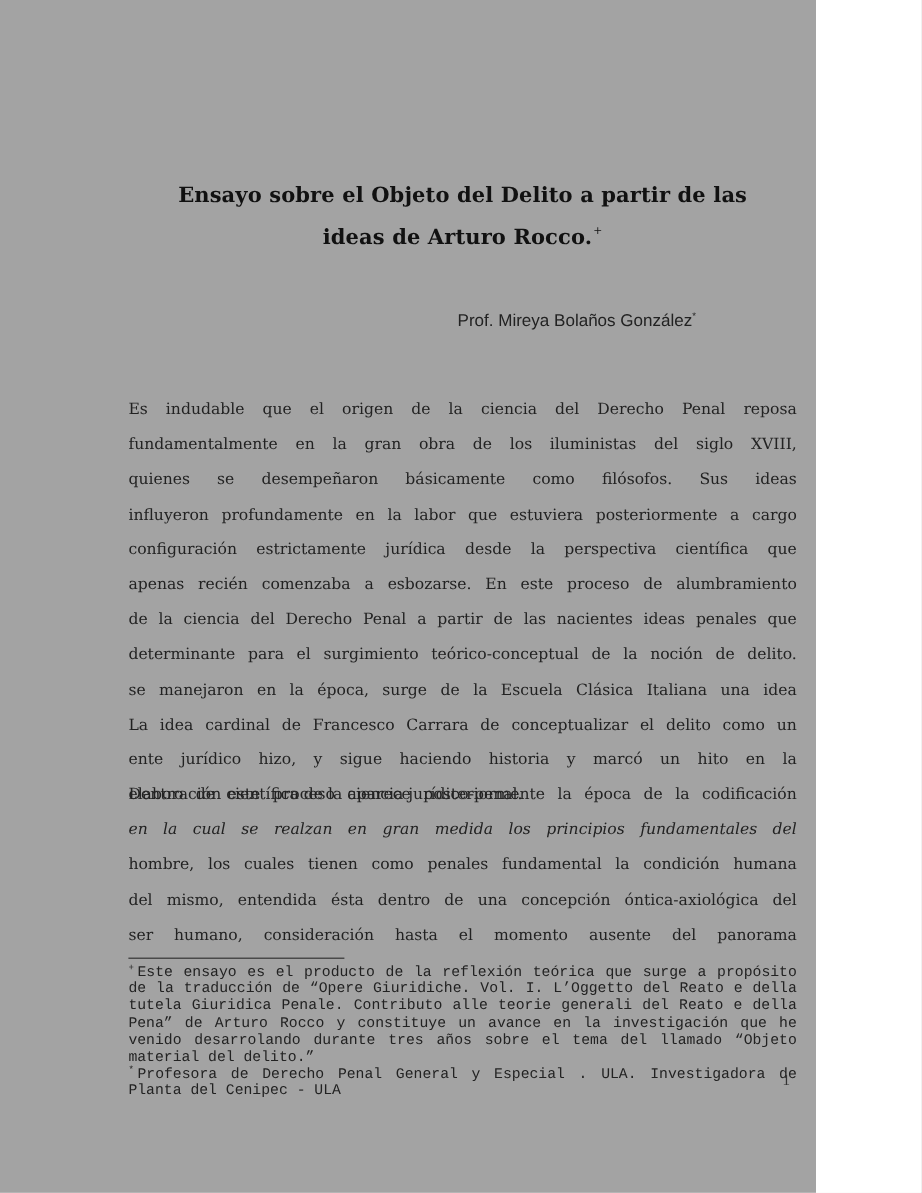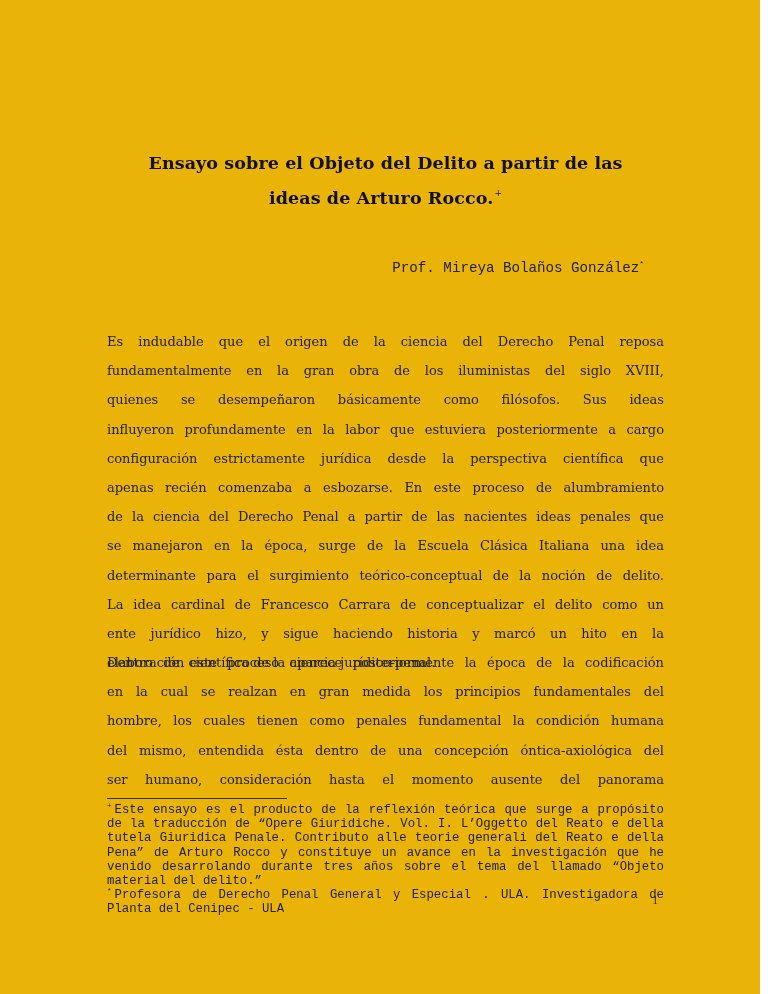--- a/index.html
+++ b/index.html
@@ -10,23 +10,23 @@
     body {
       width: 768px;
       height: 994px;
       position: relative;
       overflow: hidden;
       color: #1a1a1a;
     }
     .page {
       position: absolute;
       left: 0; top: 0;
-      width: 760px;
+      width: 680px;
       height: 994px;
-      background: #eab308;
+      background: #a3a3a3;
     }
     .title {
       position: absolute;
       left: 107px;
       top: 146px;
       width: 557px;
       text-align: center;
       font-family: "DejaVu Serif", serif;
       font-weight: bold;
       font-size: 17.5px;
@@ -38,23 +38,23 @@
     .title .line { display: block; }
     sup.fn-mark {
       font-size: 9px;
       font-weight: normal;
       vertical-align: 8px;
       line-height: 0;
       margin-left: 1px;
     }
     .author {
       position: absolute;
-      right: 116px;
+      right: 100px;
       top: 260px;
-      font-family: Liberation Mono, monospace;
+      font-family: Liberation Sans, sans-serif;
       font-size: 14.2px;
       color: #222;
       white-space: nowrap;
     }
     .author sup {
       font-size: 8px;
       vertical-align: 6px;
       line-height: 0;
     }
     .body-text {
@@ -132,30 +132,30 @@
   </div>
 
   <div class="body-text p1">
     <span class="ln" style="white-space: normal; text-align-last: justify;">Es indudable que el origen de la ciencia del Derecho Penal reposa</span>
     <span class="ln" style="white-space: normal; text-align-last: justify;">fundamentalmente en la gran obra de los iluministas del siglo XVIII,</span>
     <span class="ln" style="white-space: normal; text-align-last: justify;">quienes se desempeñaron básicamente como filósofos. Sus ideas</span>
     <span class="ln" style="white-space: normal; text-align-last: justify;">influyeron profundamente en la labor que estuviera posteriormente a cargo</span>
     <span class="ln" style="white-space: normal; text-align-last: justify;">configuración estrictamente jurídica desde la perspectiva científica que</span>
     <span class="ln" style="white-space: normal; text-align-last: justify;">apenas recién comenzaba  a esbozarse. En este proceso de alumbramiento</span>
     <span class="ln" style="white-space: normal; text-align-last: justify;">de la ciencia del Derecho Penal a partir de las nacientes ideas penales que</span>
+    <span class="ln" style="white-space: normal; text-align-last: justify;">determinante para el surgimiento teórico-conceptual de la noción de delito.</span>
     <span class="ln" style="white-space: normal; text-align-last: justify;">se manejaron en la época, surge de la Escuela Clásica Italiana una idea</span>
-    <span class="ln" style="white-space: normal; text-align-last: justify;">determinante para el surgimiento teórico-conceptual de la noción de delito.</span>
     <span class="ln" style="white-space: normal; text-align-last: justify;">La idea cardinal de Francesco Carrara de conceptualizar el delito como un</span>
     <span class="ln" style="white-space: normal; text-align-last: justify;">ente jurídico hizo, y sigue haciendo historia y marcó un hito en la</span>
     <span class="ln last">elaboración científica de  la ciencia jurídico-penal.</span>
   </div>
 
   <div class="body-text p2">
     <span class="ln" style="white-space: normal; text-align-last: justify;">Dentro de este proceso aparece posteriormente la época de la codificación</span>
-    <span class="ln" style="white-space: normal; text-align-last: justify;">en la cual se realzan en gran medida los principios fundamentales del</span>
+    <span class="ln" style="white-space: normal; text-align-last: justify; font-style: italic;">en la cual se realzan en gran medida los principios fundamentales del</span>
     <span class="ln" style="white-space: normal; text-align-last: justify;">hombre, los cuales tienen como penales fundamental la condición humana</span>
     <span class="ln" style="white-space: normal; text-align-last: justify;">del mismo,  entendida ésta dentro de una concepción óntica-axiológica del</span>
     <span class="ln" style="white-space: normal; text-align-last: justify;">ser humano, consideración hasta el momento ausente del panorama</span>
   </div>
 
   <div class="fn-rule"></div>
 
   <div class="footnotes">
     <p class="fn"><sup>+</sup><span>Este ensayo es el producto de la reflexión teórica que surge a propósito de la traducción de “Opere Giuridiche. Vol. I. L’Oggetto del Reato e della tutela Giuridica Penale. Contributo alle teorie generali del Reato e della Pena” de Arturo Rocco y constituye un avance en la investigación que he venido desarrolando durante tres años sobre el tema del llamado  “Objeto material del delito.”</span></p>
     <p class="fn"><sup>*</sup><span>Profesora de Derecho Penal General y Especial . ULA. Investigadora  de Planta del Cenipec - ULA</span></p>

